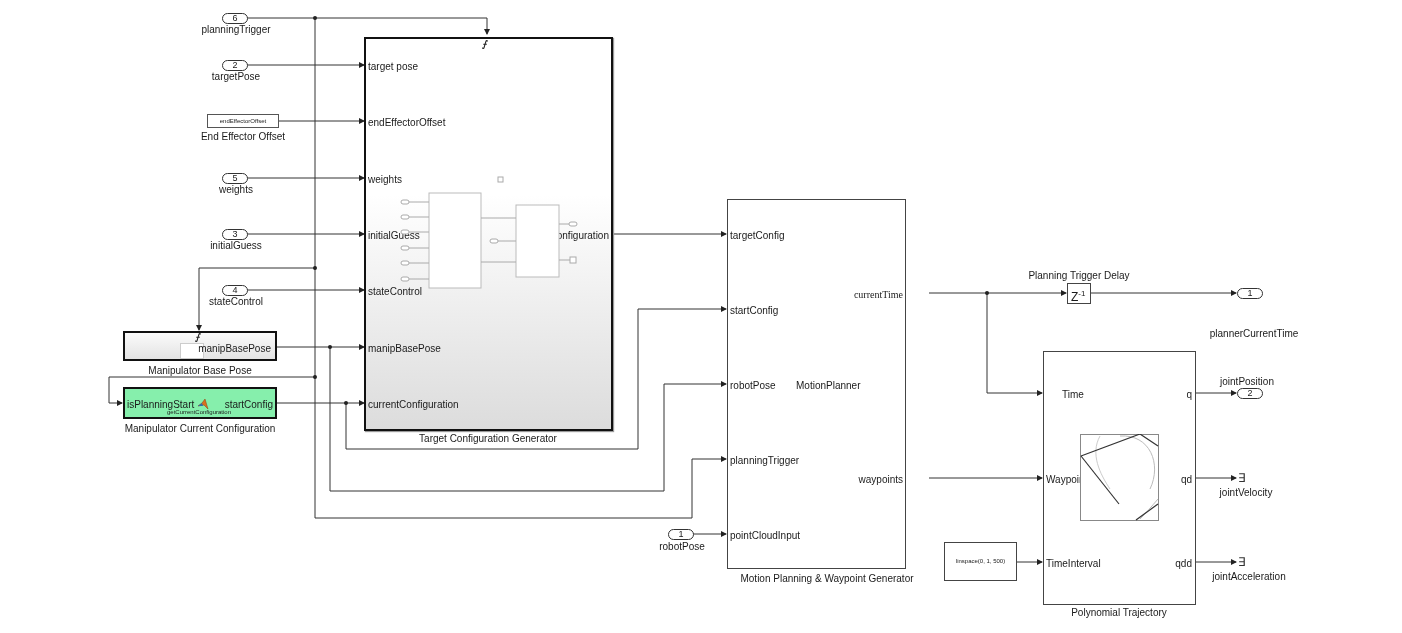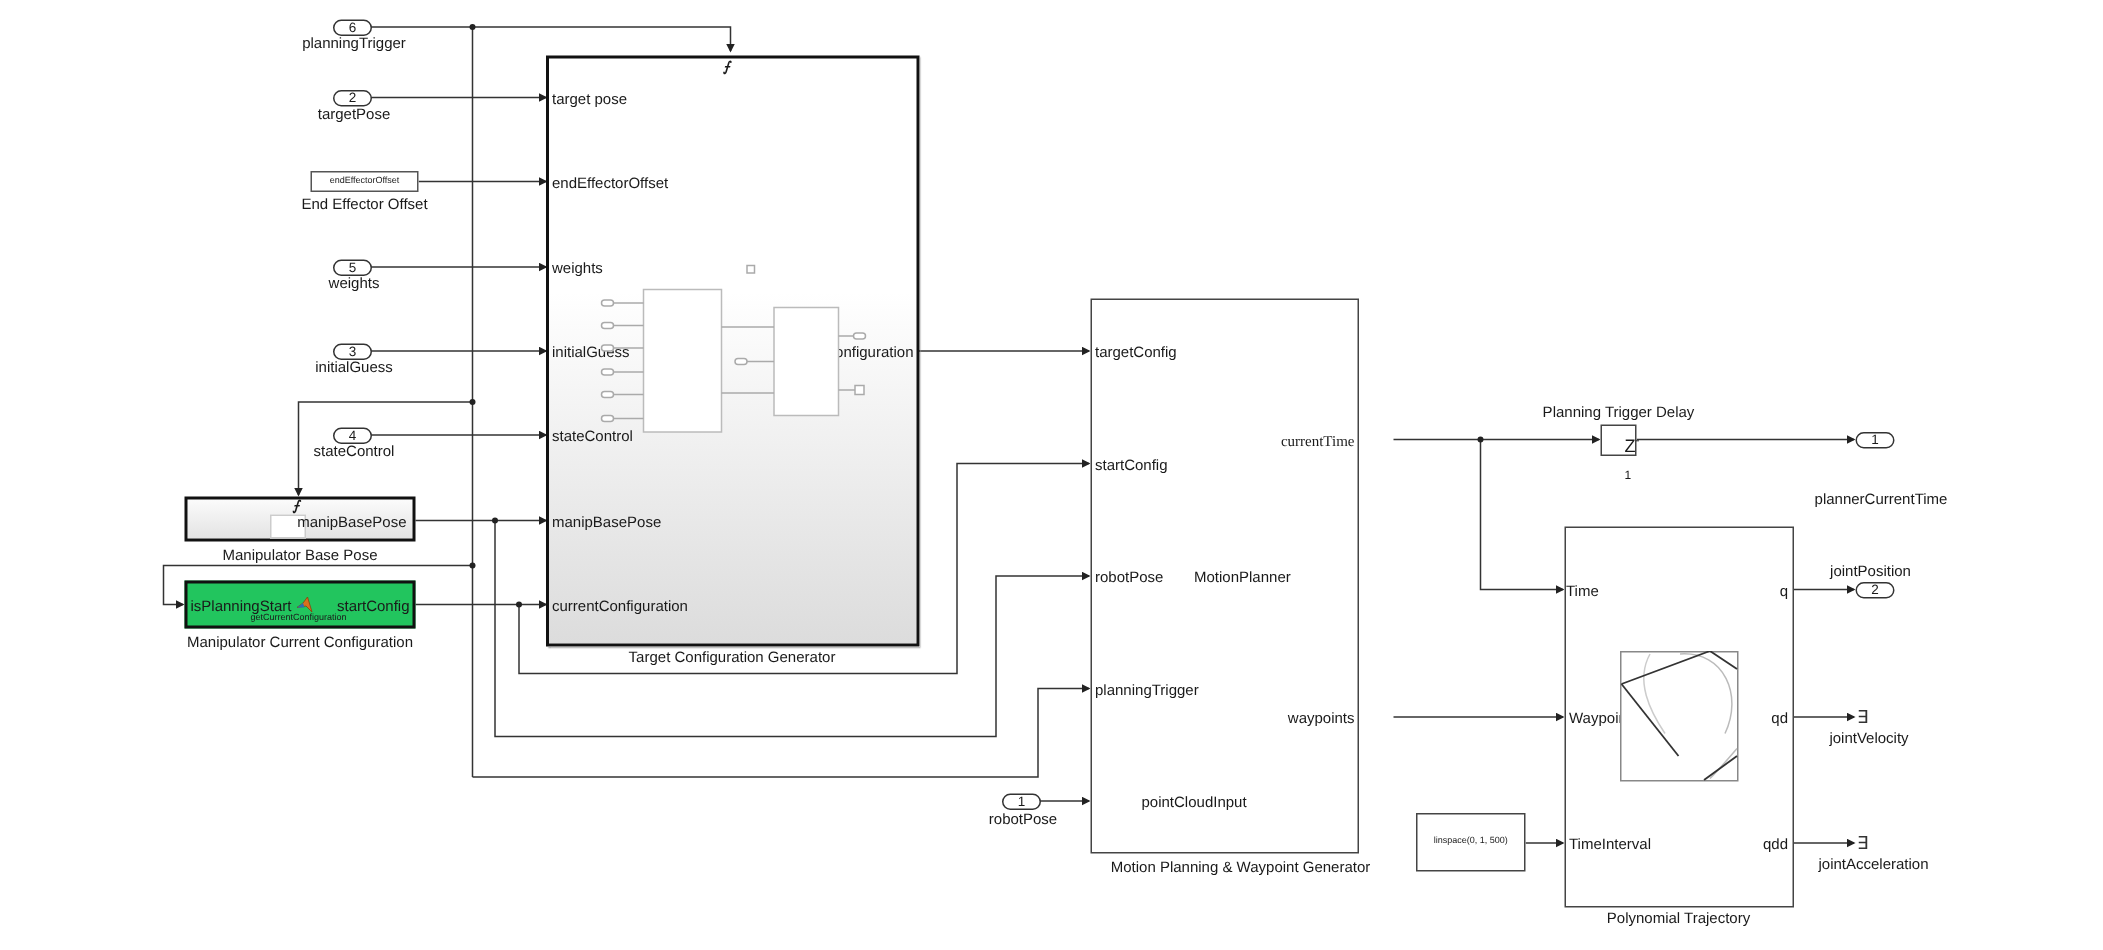--- a/index.html
+++ b/index.html
@@ -90,21 +90,21 @@
 <div class="port" style="left:222px;top:285px;">4</div>
 <div class="lbl-c" style="left:236px;top:296px;">stateControl</div>
 
 <div class="sub2" style="left:123px;top:331px;width:154px;height:30px;">
   <div class="abs" style="left:55px;top:10px;width:22px;height:14px;border:1px solid #ccc;background:#fff;"></div>
   <div class="abs" style="left:70px;top:-1px;font-size:9px;font-weight:bold;font-style:italic;">⨍</div>
   <div class="plabel" style="right:4px;top:10px;">manipBasePose</div>
 </div>
 <div class="lbl-c" style="left:200px;top:365px;">Manipulator Base Pose</div>
 
-<div class="sub2" style="left:123px;top:387px;width:154px;height:32px;background:#22c55e;">
+<div class="sub2" style="left:123px;top:387px;width:154px;height:32px;background:#86efac;">
   <div class="plabel" style="left:2px;top:10px;">isPlanningStart</div>
   <div class="abs" style="left:72px;top:7px;width:12px;height:12px;">
     <svg width="12" height="12">
         <path d="M1,8 L5,5 L8,1 L11,11 L7,7 Z" fill="#d9701e" stroke="#8a3b0a" stroke-width="0.5"></path>
         <path d="M1,8 L5,5 L6,8 Z" fill="#2a6fb0"></path>
       </svg>
   </div>
   <div class="plabel" style="right:2px;top:10px;">startConfig</div>
   <div class="abs" style="left:42px;top:20px;font-size:6px;">getCurrentConfiguration</div>
 </div>
@@ -151,43 +151,43 @@
     </g>
   </svg>
 </div>
 <div class="lbl-c" style="left:488px;top:433px;">Target Configuration Generator</div>
 
 <div class="block" style="left:727px;top:199px;width:179px;height:370px;border-color:#444;">
   <div class="plabel" style="left:2px;top:30px;">targetConfig</div>
   <div class="plabel" style="left:2px;top:105px;">startConfig</div>
   <div class="plabel" style="left:2px;top:180px;text-align:right;">robotPose</div>
   <div class="plabel" style="left:2px;top:255px;">planningTrigger</div>
-  <div class="plabel" style="left:2px;top:330px;margin-left:31px;">pointCloudInput</div>
+  <div class="plabel" style="left:2px;top:330px;">pointCloudInput</div>
   <div class="plabel" style="left:68px;top:180px;">MotionPlanner</div>
   <div class="plabel" style="right:2px;top:89px;font-family:Liberation Serif, serif;">currentTime</div>
   <div class="plabel" style="right:2px;top:274px;">waypoints</div>
 </div>
 <div class="lbl-c" style="left:827px;top:573px;">Motion Planning &amp; Waypoint Generator</div>
 
 <div class="port" style="left:668px;top:529px;">1</div>
 <div class="lbl-c" style="left:682px;top:541px;">robotPose</div>
 
 <div class="lbl-c" style="left:1079px;top:270px;">Planning Trigger Delay</div>
-<div class="block" style="left:1067px;top:283px;width:24px;height:21px;border-color:#444;font-size:12px;line-height:20px;padding-left:15px;">
+<div class="block" style="left:1067px;top:283px;width:24px;height:21px;border-color:#444;font-size:12px;line-height:20px;padding-left:3px;">
   <span>Z</span><sup style="font-size:8px;">-1</sup>
 </div>
 
 <div class="port" style="left:1237px;top:288px;">1</div>
 <div class="lbl-c" style="left:1254px;top:300px;margin-top:28px;">plannerCurrentTime</div>
 
 <div class="lbl-c" style="left:1247px;top:376px;">jointPosition</div>
 <div class="port" style="left:1237px;top:388px;">2</div>
 
 <div class="block" style="left:1043px;top:351px;width:153px;height:254px;border-color:#444;">
-  <div class="plabel" style="left:0;top:37px;">Time</div>
+  <div class="plabel" style="left:18px;top:37px;">Time</div>
   <div class="plabel" style="left:2px;top:122px;">Waypoints</div>
   <div class="plabel" style="left:2px;top:206px;">TimeInterval</div>
   <div class="plabel" style="right:3px;top:37px;">q</div>
   <div class="plabel" style="right:3px;top:122px;">qd</div>
   <div class="plabel" style="right:3px;top:206px;">qdd</div>
   <svg class="abs" style="left:36px;top:82px;" width="80" height="88">
     <rect x="0.5" y="0.5" width="78" height="86" fill="#fff" stroke="#888"></rect>
     <path d="M40,2 C70,0 82,30 70,55 M60,85 C65,80 72,72 78,65" fill="none" stroke="#bbb" stroke-width="1"></path>
     <path d="M20,2 C10,20 20,40 30,55" fill="none" stroke="#ccc" stroke-width="1"></path>
     <polyline points="1,22 60,0 78,12" fill="none" stroke="#333" stroke-width="1.2"></polyline>

